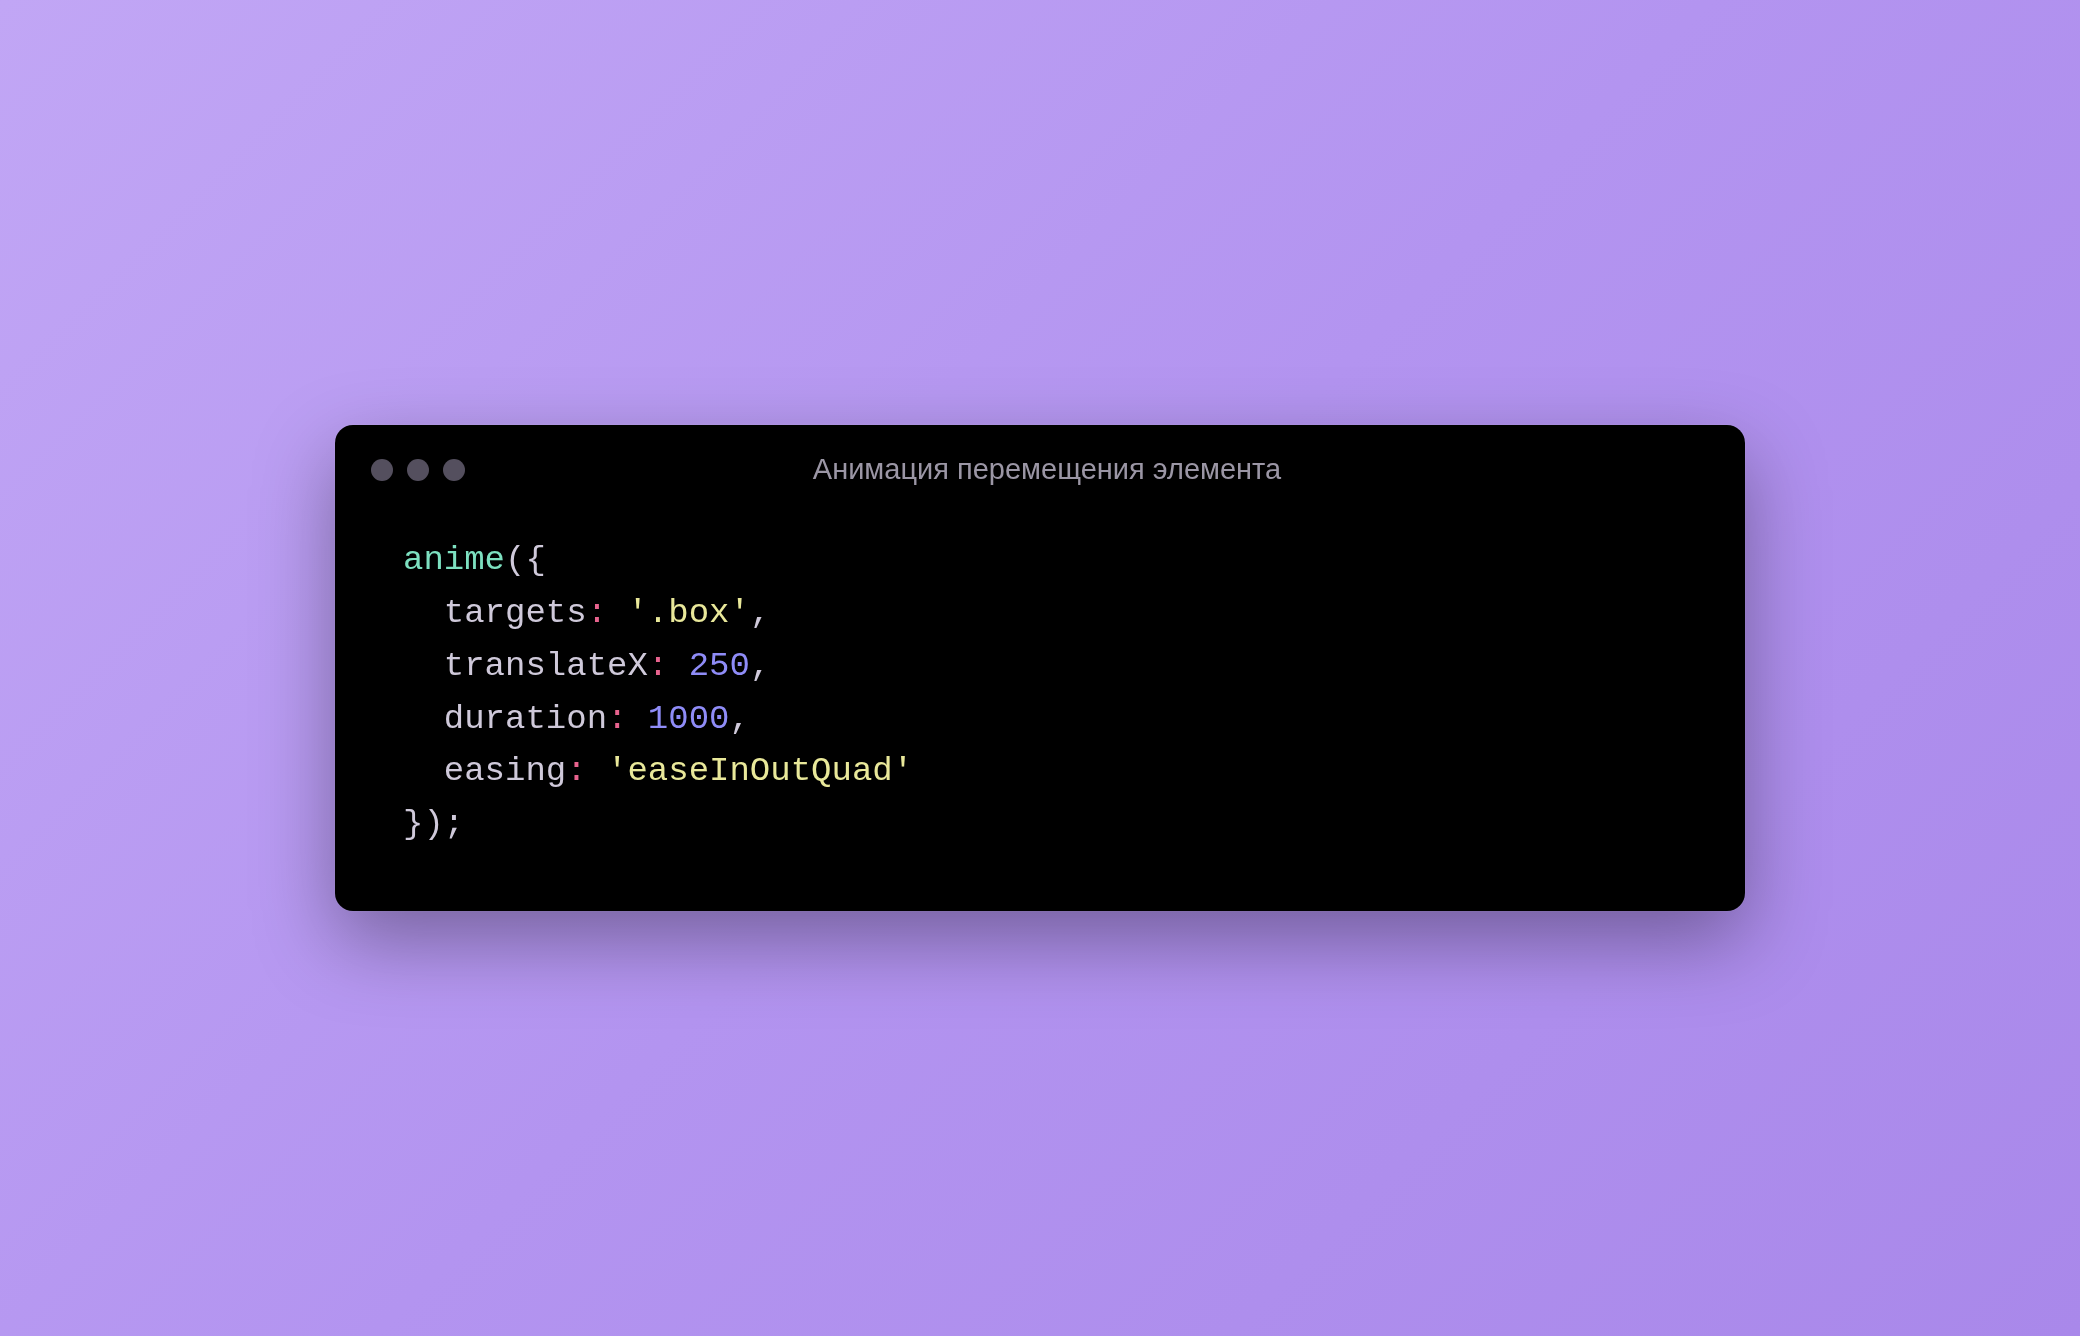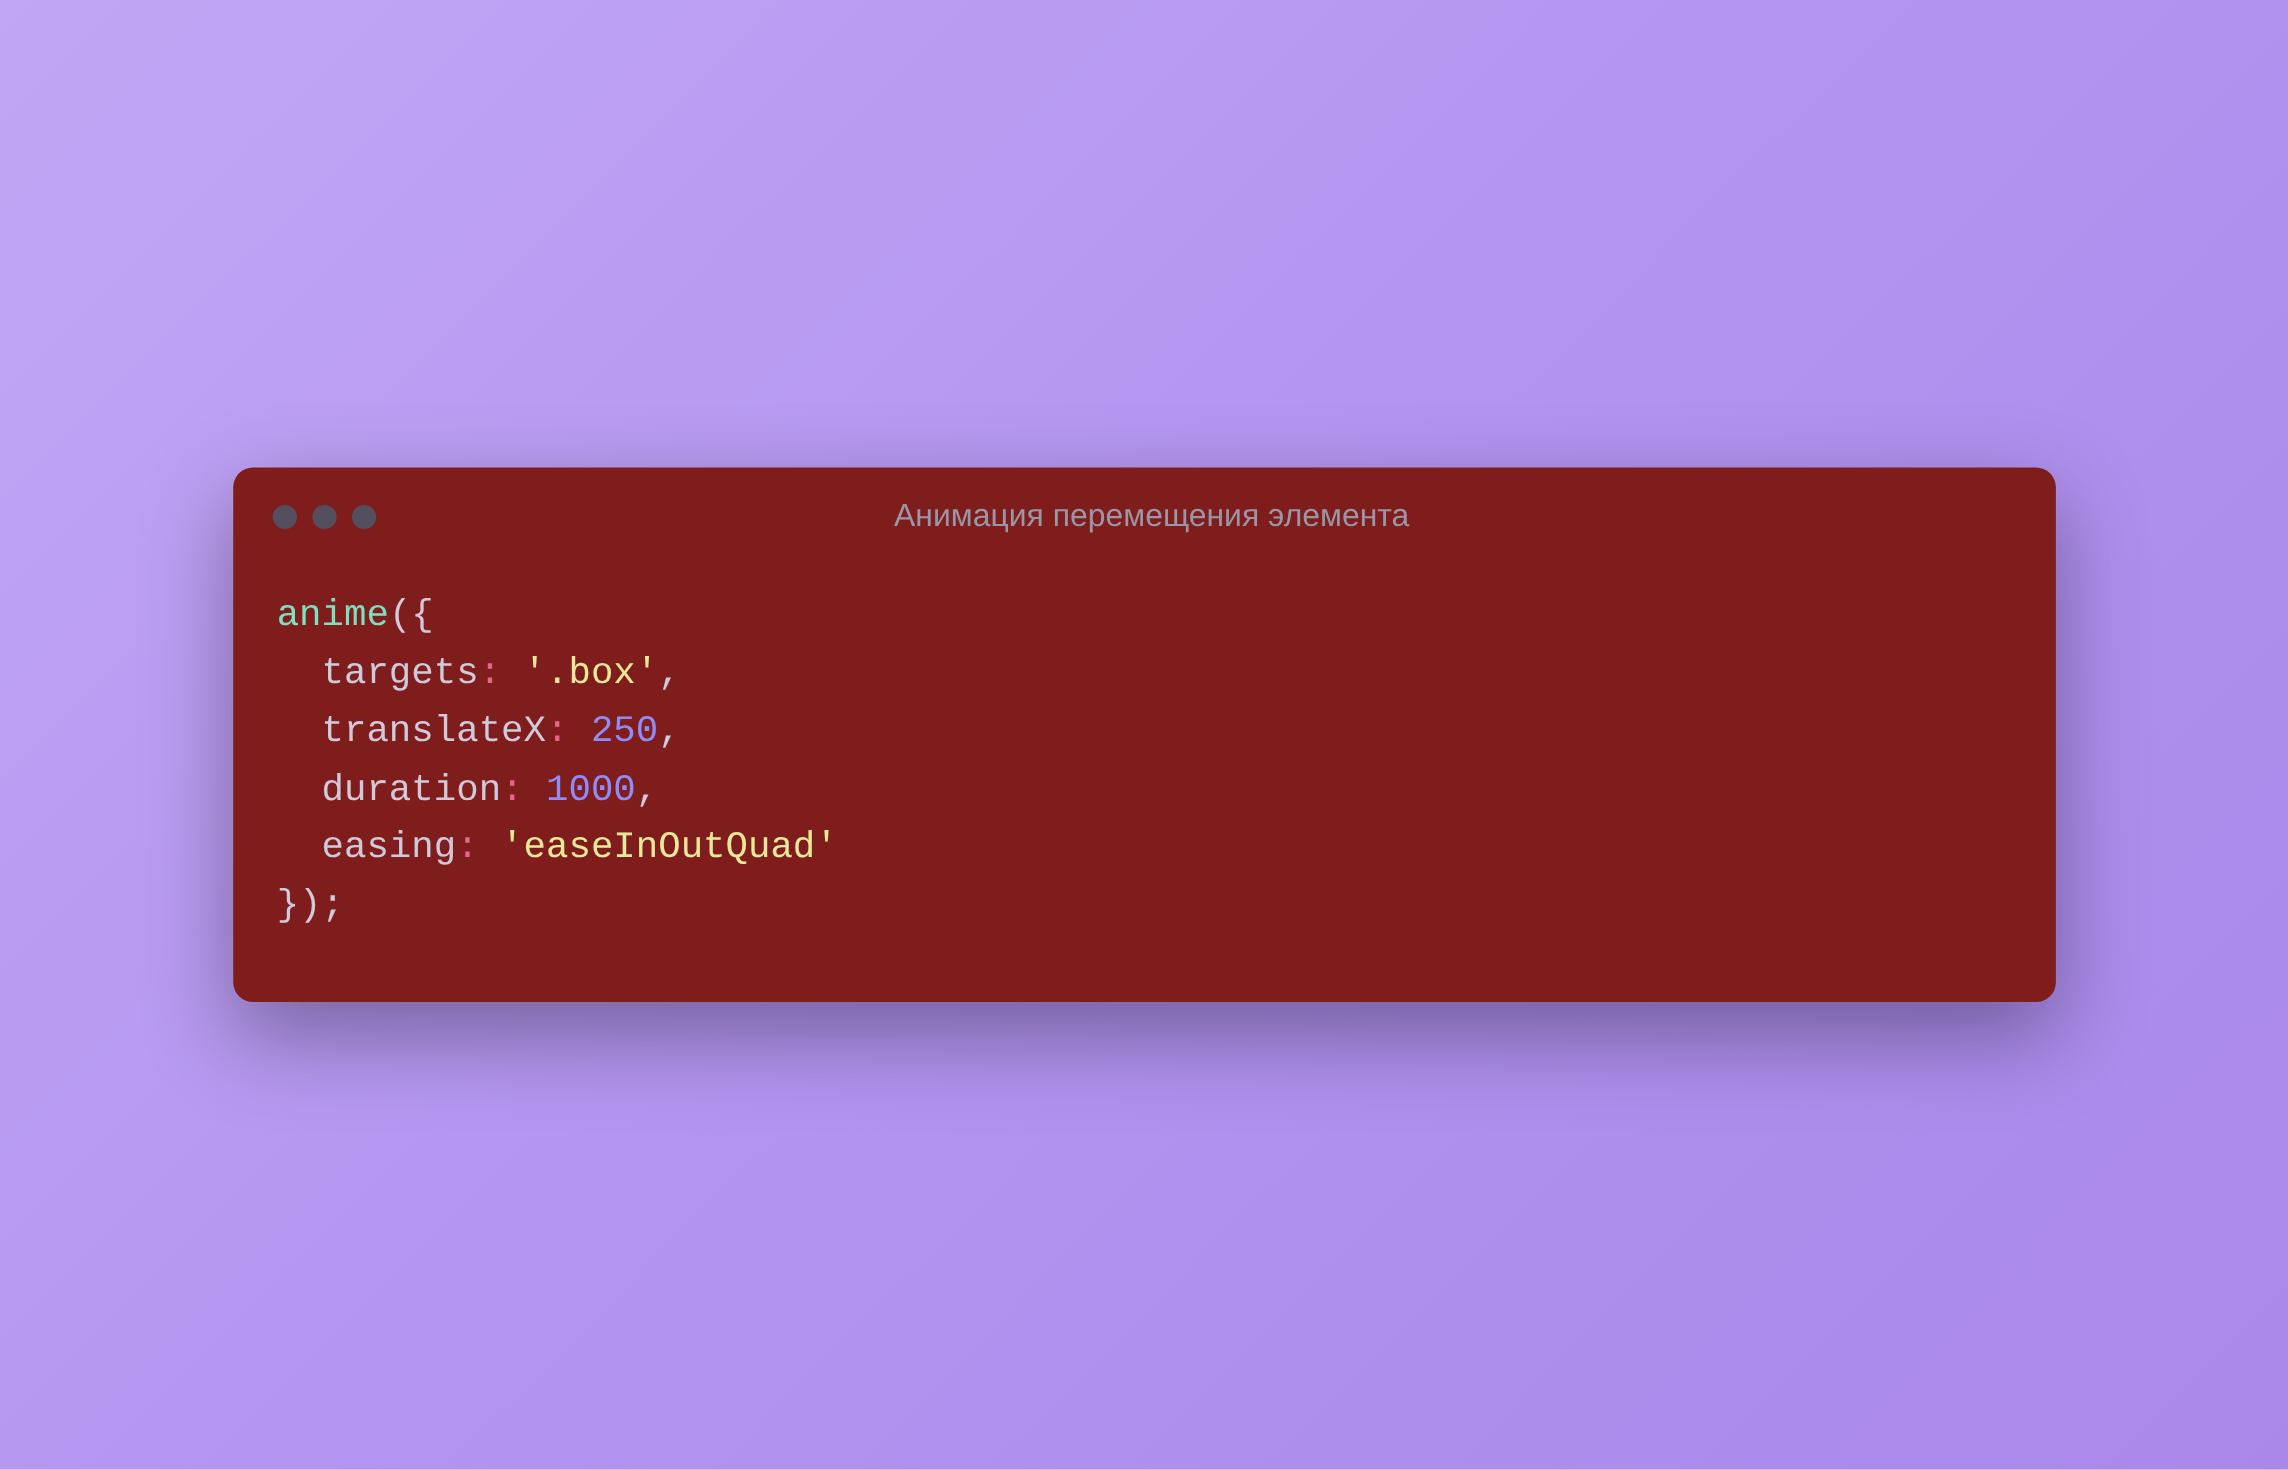--- a/index.html
+++ b/index.html
@@ -12,22 +12,22 @@
       width: 2080px;
       height: 1336px;
       background: linear-gradient(135deg, #c1a6f5 0%, #b394f0 50%, #a988ea 100%);
       display: flex;
       align-items: center;
       justify-content: center;
       font-family: -apple-system, BlinkMacSystemFont, "Segoe UI", sans-serif;
     }
     
     .window {
-      width: 1657px;
-      background: #7f1d1d;
+      width: 1410px;
+      background: #000000;
       border-radius: 18px;
       box-shadow: 0 30px 80px rgba(0, 0, 0, 0.35), 0 0 0 1px rgba(255, 255, 255, 0.05);
       overflow: hidden;
     }
     
     .titlebar {
       display: flex;
       align-items: center;
       padding: 28px 36px 20px 36px;
       gap: 0;
@@ -53,20 +53,21 @@
       font-weight: 400;
       margin-left: -80px;
     }
     
     .code-area {
       padding: 28px 40px 60px 40px;
       font-family: "SF Mono", Monaco, Menlo, Consolas, "Courier New", monospace;
       font-size: 34px;
       line-height: 1.55;
       white-space: pre;
+      margin-left: 28px;
     }
     
     .tok-fn { color: #7de0c0; }
     .tok-punct { color: #cfc9da; }
     .tok-prop { color: #cfc9da; }
     .tok-colon { color: #e8638e; }
     .tok-string { color: #e9e89a; }
     .tok-number { color: #8f8cf7; }
     .tok-comma { color: #cfc9da; }
     .tok-indent { color: transparent; }

